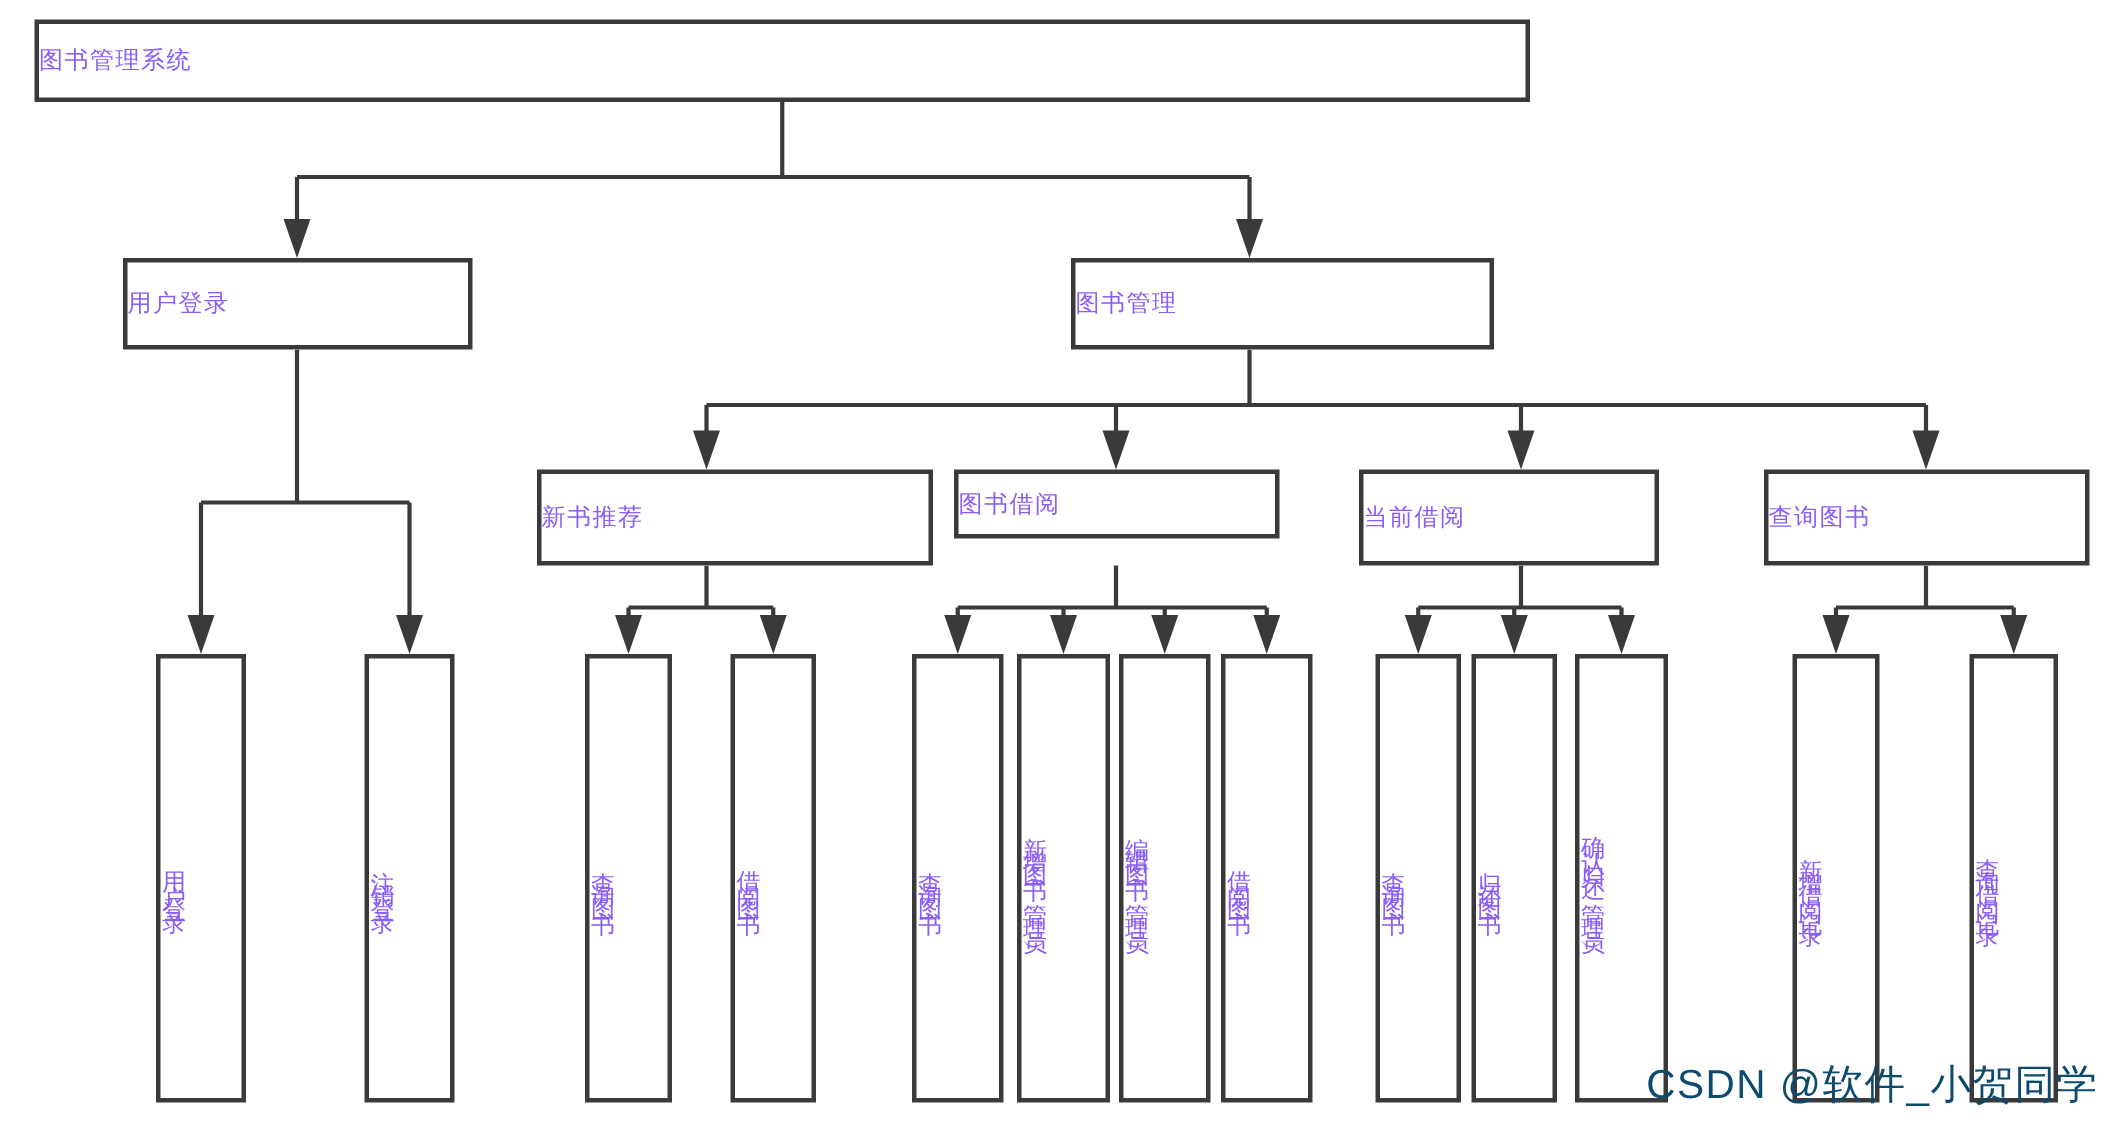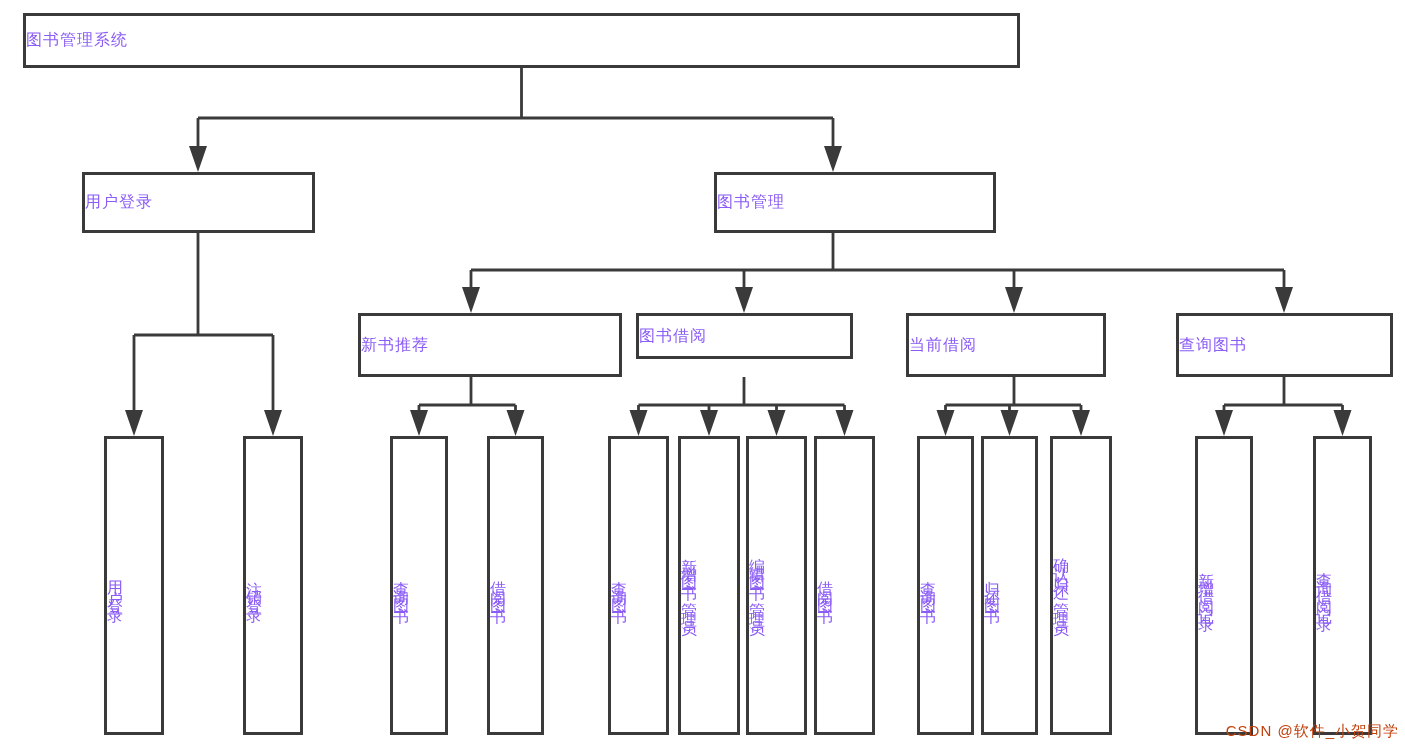--- a/index.html
+++ b/index.html
@@ -29,22 +29,22 @@
     writing-mode:vertical-rl;
     text-orientation:mixed;
     letter-spacing:9px;
     line-height:1;
     white-space:nowrap;
   }
   .watermark {
     position:absolute;
     right:6px;
     bottom:6px;
-    font-size:15px;
-    color:#c2410c;
+    font-size:27px;
+    color:#0c4a6e;
     z-index:3;
     letter-spacing:1px;
   }
 </style>
 </head>
 <body>
 
 <div class="canvas">
 
   <svg class="connectors" width="1405" height="747" viewBox="0 0 1405 747">

